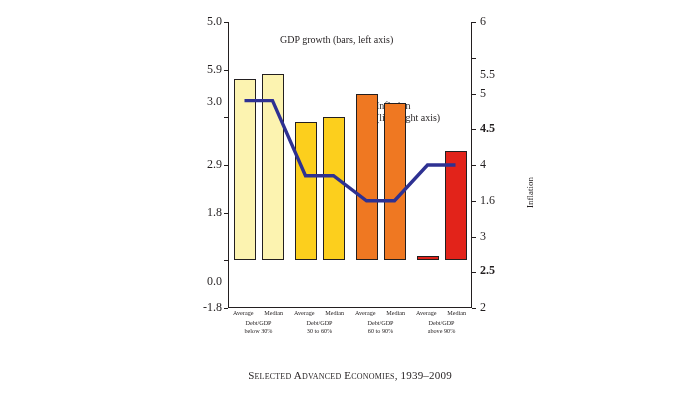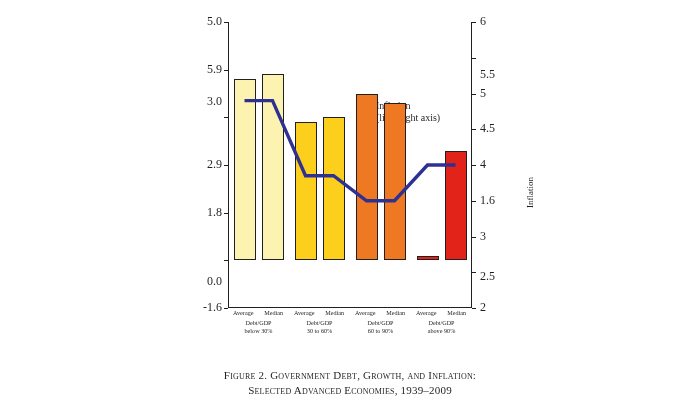--- a/index.html
+++ b/index.html
@@ -151,20 +151,21 @@
 <body>
 
 <div id="figure">
 
   <div class="plot-wrap">
     <div class="plot-area"></div>
 
     <div class="axis-title" id="ylabel-left">GDP growth</div>
     <div class="axis-title" id="ylabel-right">Inflation</div>
 
+    <div class="annot" id="annot-gdp">GDP growth (bars, left axis)</div>
     <div class="annot" id="annot-infl">
       <div>Inflation</div>
       <div>(line, right axis)</div>
     </div>
 
     <div class="bars" id="bars">
         <div class="bar" style="left: 5.5px; width: 22px; height: 181.133px; bottom: 47.6667px; background: rgb(252, 243, 176);"></div>
         <div class="bar" style="left: 33.5px; width: 22px; height: 185.9px; bottom: 47.6667px; background: rgb(252, 243, 176);"></div>
         <div class="bar" style="left: 66.5px; width: 22px; height: 138.233px; bottom: 47.6667px; background: rgb(252, 207, 29);"></div>
         <div class="bar" style="left: 94.5px; width: 22px; height: 143px; bottom: 47.6667px; background: rgb(252, 207, 29);"></div>
@@ -183,39 +184,39 @@
         <div class="tick-left" style="left: -40px; top: 42.6667px;">5.9</div>
         <div class="tick-mark" style="left: -4px; top: 47.6667px;"></div>
         <div class="tick-left" style="left: -40px; top: 75px;">3.0</div>
         <div class="tick-mark" style="left: -4px; top: 95.3333px;"></div>
         <div class="tick-left" style="left: -40px; top: 138px;">2.9</div>
         <div class="tick-mark" style="left: -4px; top: 143px;"></div>
         <div class="tick-left" style="left: -40px; top: 185.667px;">1.8</div>
         <div class="tick-mark" style="left: -4px; top: 190.667px;"></div>
         <div class="tick-left" style="left: -40px; top: 244px; margin-top: 11px;">0.0</div>
         <div class="tick-mark" style="left: -4px; top: 238.333px;"></div>
-        <div class="tick-left" style="left: -40px; top: 281px;">-1.6</div>
+        <div class="tick-left" style="left: -40px; top: 281px;">-1.8</div>
         <div class="tick-mark" style="left: -4px; top: 286px;"></div>
       </div>
     <div id="right-ticks">
         <div class="tick-right" style="left: 252px; top: -5px;">6</div>
         <div class="tick-mark" style="left: 244px; top: 0px;"></div>
         <div class="tick-right" style="left: 252px; top: 48px;">5.5</div>
         <div class="tick-mark" style="left: 244px; top: 35.75px;"></div>
         <div class="tick-right" style="left: 252px; top: 66.5px;">5</div>
         <div class="tick-mark" style="left: 244px; top: 71.5px;"></div>
-        <div class="tick-right" style="left: 252px; top: 102.25px;">4.5</div>
+        <div class="tick-right" style="left: 252px; top: 102.25px; font-weight: bold;">4.5</div>
         <div class="tick-mark" style="left: 244px; top: 107.25px;"></div>
         <div class="tick-right" style="left: 252px; top: 138px;">4</div>
         <div class="tick-mark" style="left: 244px; top: 143px;"></div>
         <div class="tick-right" style="left: 252px; top: 173.75px;">1.6</div>
         <div class="tick-mark" style="left: 244px; top: 178.75px;"></div>
         <div class="tick-right" style="left: 252px; top: 209.5px;">3</div>
         <div class="tick-mark" style="left: 244px; top: 214.5px;"></div>
-        <div class="tick-right" style="left: 252px; top: 250px;">2.5</div>
+        <div class="tick-right" style="left: 252px; top: 244px; font-weight: bold;">2.5</div>
         <div class="tick-mark" style="left: 244px; top: 250.25px;"></div>
         <div class="tick-right" style="left: 252px; top: 281px;">2</div>
         <div class="tick-mark" style="left: 244px; top: 286px;"></div>
       </div>
   </div>
 
   <div class="cat-strip" id="cat-strip">
       <div class="cat-group" style="left: 0px; width: 61px;">
         <div class="cat-pair">
           <span>Average</span>
@@ -244,17 +245,16 @@
         <div class="cat-pair">
           <span>Average</span>
           <span>Median</span>
         </div>
         <div class="cat-name">Debt/GDP</div>
         <div>above 90%</div>
       </div>
     </div>
 
   <div class="caption">
-    <div>Figure 2. Government Debt, Growth, and Inflation:</div>
     <div>Selected Advanced Economies, 1939–2009</div>
   </div>
 
 </div>
 
 </body></html>

